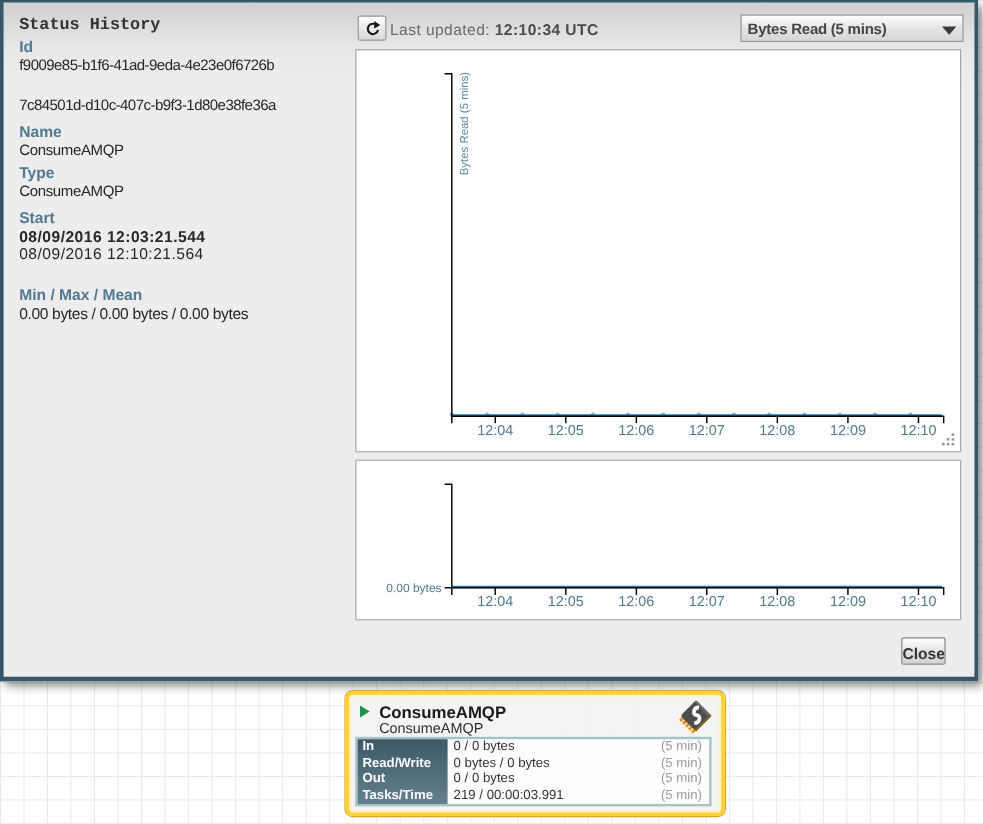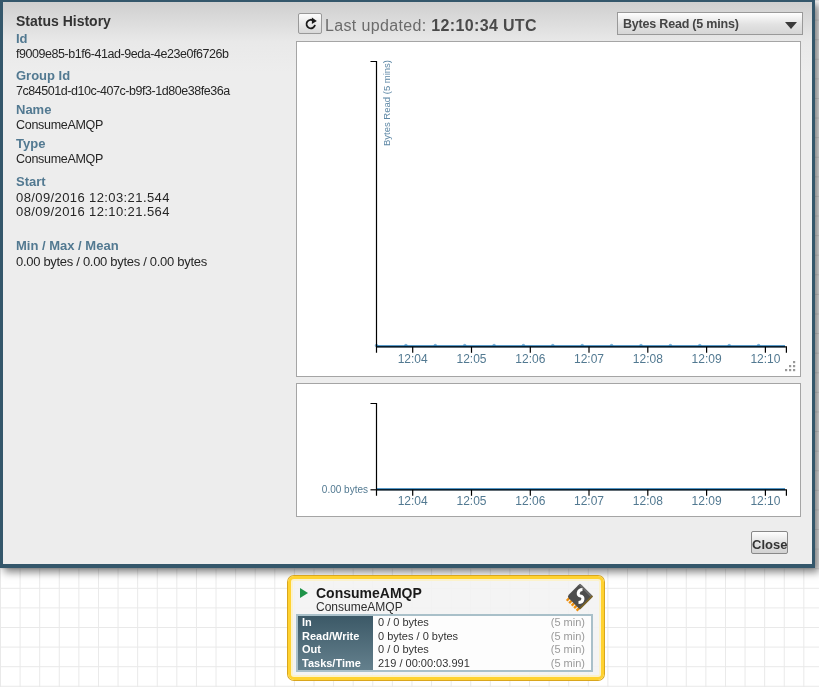--- a/index.html
+++ b/index.html
@@ -12,32 +12,32 @@
     linear-gradient(to bottom, #e9e9e9 1px, transparent 1px);
   background-size:19.6px 19.6px;
   position:relative;
 }
 .dialog {
   position:absolute; left:0; top:0; width:815px; height:568px;
   border:3px solid #34576b; border-top-width:2px; border-bottom-width:4px;
   background:linear-gradient(to bottom, #cfcfcf 0, #e9e9e9 40px, #ededed 70px, #ededed 100%);
   box-shadow:4px 4px 8px rgba(0,0,0,0.5);
 }
-.title { position:absolute; left:13px; top:11px; font-size:14px; font-weight:bold; color:#333; }
+.title { position:absolute; left:13px; top:11px; font-size:14px; font-weight:bold; color:#333;font-family:Liberation Mono, monospace; }
 .grp { position:absolute; left:13px; }
 .grp .lbl { font-size:13px; font-weight:bold; color:#527991; height:16px; }
 .grp .val { font-size:13px; color:#262626; }
 
 .refresh-btn {
   position:absolute; left:295px; top:11px; width:24px; height:21px;
   border:1px solid #999; border-radius:2px;
   background:linear-gradient(to bottom,#fdfdfd,#d8d8d8);
 }
 .refresh-btn svg { position:absolute; left:4px; top:3px; }
-.lastupd { position:absolute; left:322px; top:15px; font-size:16px; letter-spacing:0.35px; color:#6b6b6b; }
+.lastupd { position:absolute; left:322px; top:15px; font-size:13px; letter-spacing:0.35px; color:#6b6b6b; }
 .lastupd b { color:#4a4a4a; }
 .dropdown {
   position:absolute; left:614px; top:10px; width:186px; height:23px;
   border:1px solid #999;
   background:linear-gradient(to bottom,#fefefe,#e2e2e2 55%, #d6d6d6);
 }
 .dropdown .txt { position:absolute; left:5px; top:4px; font-size:12.5px; letter-spacing:-0.2px; font-weight:bold; color:#454545; }
 .dropdown .caret { position:absolute; right:5px; top:9px; width:0; height:0;
   border-left:6px solid transparent; border-right:6px solid transparent; border-top:7px solid #3a3a3a; }
 .chart { position:absolute; background:#fff; border:1px solid #a5a5a5; }
@@ -75,34 +75,33 @@
 </style>
 </head>
 <body>
 <div class="dialog">
   <div class="title">Status History</div>
   <div class="grp" style="top:29px;">
       <div class="lbl">Id</div>
       <div class="val" style="font-size:12.5px; letter-spacing:-0.45px;">f9009e85-b1f6-41ad-9eda-4e23e0f6726b</div>
     </div>
   <div class="grp" style="top:66px;">
-      <div class="lbl">Group Id</div>
-      <div class="val" style="font-size:12.5px; letter-spacing:-0.45px;">7c84501d-d10c-407c-b9f3-1d80e38fe36a</div>
+      <div class="val" style="font-size:12.5px; letter-spacing:-0.45px;margin-top:13px;">7c84501d-d10c-407c-b9f3-1d80e38fe36a</div>
     </div>
   <div class="grp" style="top:100px;">
       <div class="lbl">Name</div>
       <div class="val" style="font-size:12.5px; letter-spacing:-0.3px;">ConsumeAMQP</div>
     </div>
   <div class="grp" style="top:134px;">
       <div class="lbl">Type</div>
       <div class="val" style="font-size:12.5px; letter-spacing:-0.3px;">ConsumeAMQP</div>
     </div>
   <div class="grp" style="top:172px;">
       <div class="lbl">Start</div>
-      <div class="val" style="letter-spacing:0.4px;">08/09/2016 12:03:21.544</div>
+      <div class="val" style="letter-spacing:0.4px;font-weight:bold;">08/09/2016 12:03:21.544</div>
     </div>
   <div class="grp" style="top:202px;">
       <div class="val" style="letter-spacing:0.4px;text-align:center;">08/09/2016 12:10:21.564</div>
     </div>
   <div class="grp" style="top:236px;">
       <div class="lbl">Min / Max / Mean</div>
       <div class="val" style="letter-spacing:-0.3px;">0.00 bytes / 0.00 bytes / 0.00 bytes</div>
     </div>
 
   <div class="refresh-btn">

